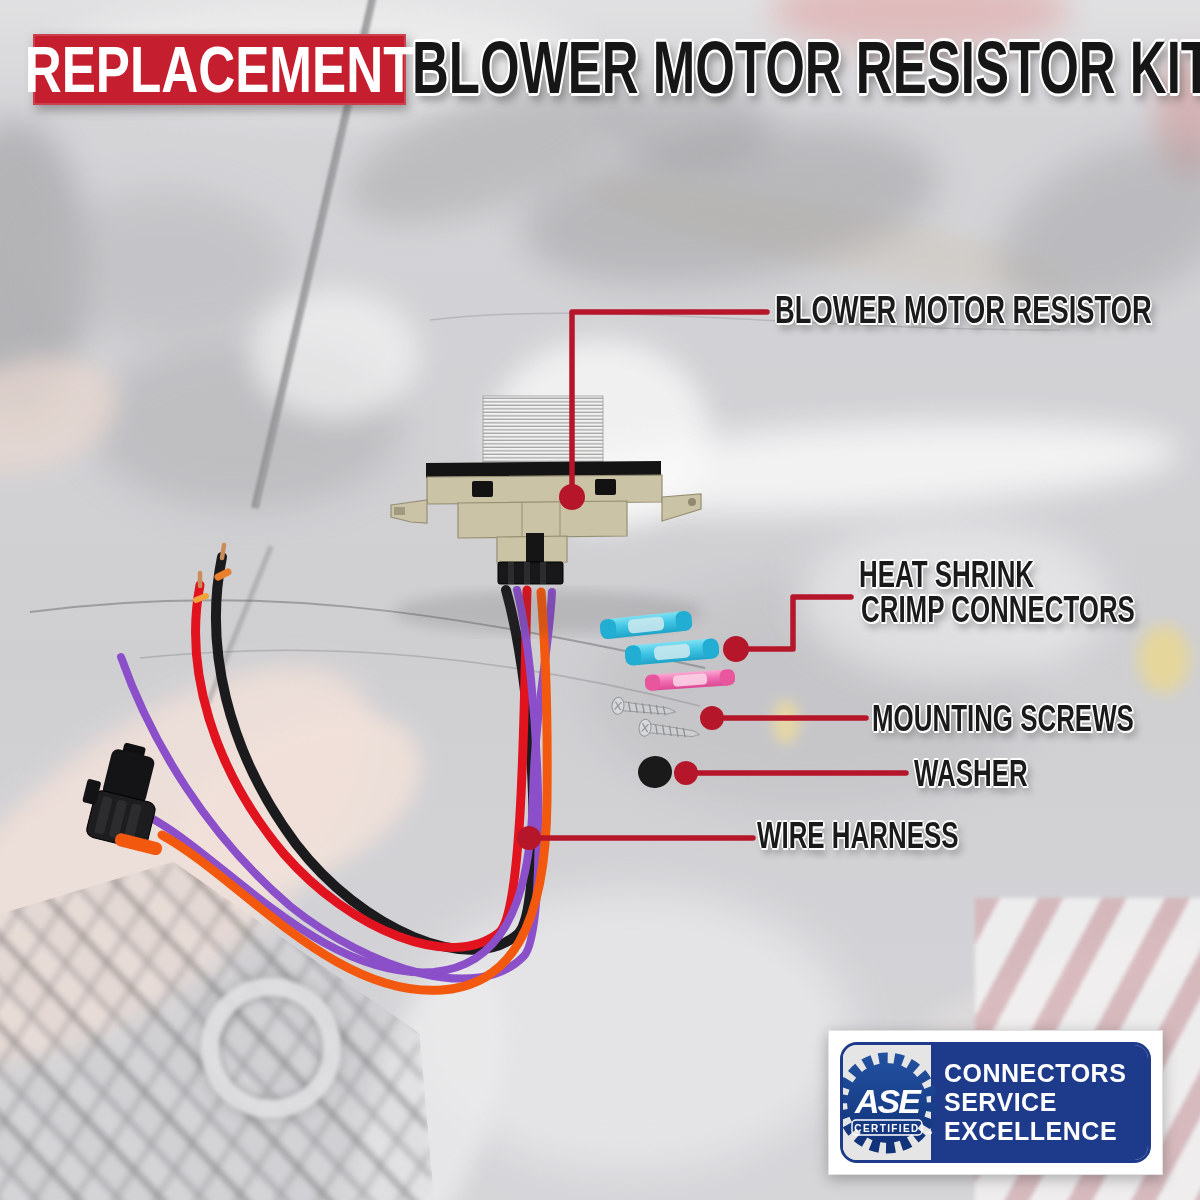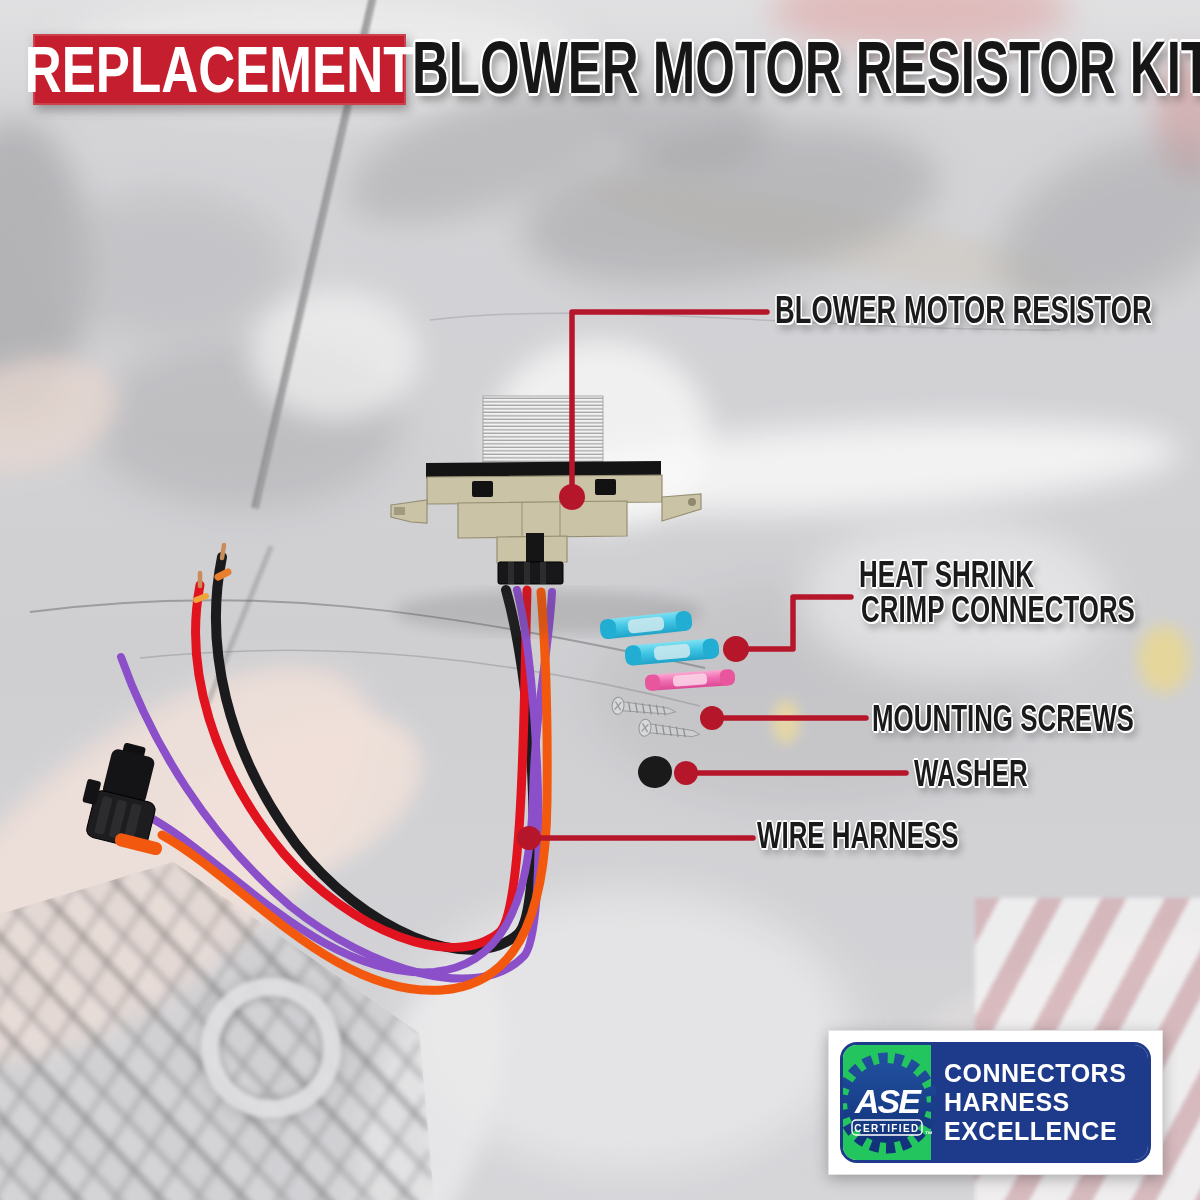--- a/index.html
+++ b/index.html
@@ -35,21 +35,21 @@
           border:18px solid #d9d9db;filter:blur(2px);opacity:.92;
           box-shadow:0 0 16px rgba(0,0,0,.3), inset 0 0 10px rgba(60,60,60,.65);}
   .stripes{position:absolute;left:975px;top:898px;width:240px;height:330px;
           background:repeating-linear-gradient(118deg,rgba(205,139,146,.6) 0 22px,rgba(248,246,246,.85) 22px 56px);
           filter:blur(2px);opacity:.85;}
   
   .ase-outer{position:absolute;left:828px;top:1030px;width:333px;height:143px;background:#fff;
           box-shadow:0 4px 14px rgba(0,0,0,.28);border:1px solid #e2e2e2;}
   .ase-inner{position:absolute;left:11px;top:11px;right:11px;bottom:11px;border:3px solid var(--navy);
           border-radius:17px;overflow:hidden;display:flex;}
-  .ase-left{width:88px;background:#22c55e;position:relative;flex:0 0 auto;}
+  .ase-left{width:88px;background:#e5e5e5;position:relative;flex:0 0 auto;}
   .ase-left svg{position:absolute;left:50%;top:50%;transform:translate(-50%,-50%);}
   .ase-right{flex:1;background:var(--navy);display:flex;flex-direction:column;justify-content:center;
           gap:4px;padding-left:13px;}
   .ase-right div{color:#fff;font-weight:700;font-size:25px;line-height:1;letter-spacing:.5px;}
   .gear-ase{font-family:"Liberation Sans",sans-serif;font-style:italic;font-weight:700;font-size:34px;
           fill:#fff;letter-spacing:-2px;}
   .gear-cert{font-family:"Liberation Sans",sans-serif;font-weight:700;font-size:10px;fill:#fff;letter-spacing:1.4px;}
   .gear-tm{font-family:"Liberation Sans",sans-serif;font-weight:700;font-size:8px;fill:#fff;}
   
   .leader{stroke:var(--accent);stroke-width:5.5;fill:none;stroke-linejoin:round;stroke-linecap:round;}
@@ -249,19 +249,19 @@
           <circle r="44" fill="none" stroke="url(#gearGrad)" stroke-width="13" stroke-dasharray="8.8 6.5"></circle>
           <circle r="40" fill="url(#gearGrad)"></circle>
           <text class="gear-ase" x="0" y="10" text-anchor="middle">ASE</text>
           <rect x="-35" y="17" width="70" height="15" rx="4" fill="none" stroke="#fff" stroke-width="1.4"></rect>
           <text class="gear-cert" x="0" y="28.5" text-anchor="middle">CERTIFIED</text>
           <text class="gear-tm" x="38" y="34">™</text>
         </svg>
       </div>
       <div class="ase-right">
         <div>CONNECTORS</div>
-        <div>HARNESS</div>
+        <div>SERVICE</div>
         <div>EXCELLENCE</div>
       </div>
     </div>
   </div>
 
 </div>
 
 </body></html>

